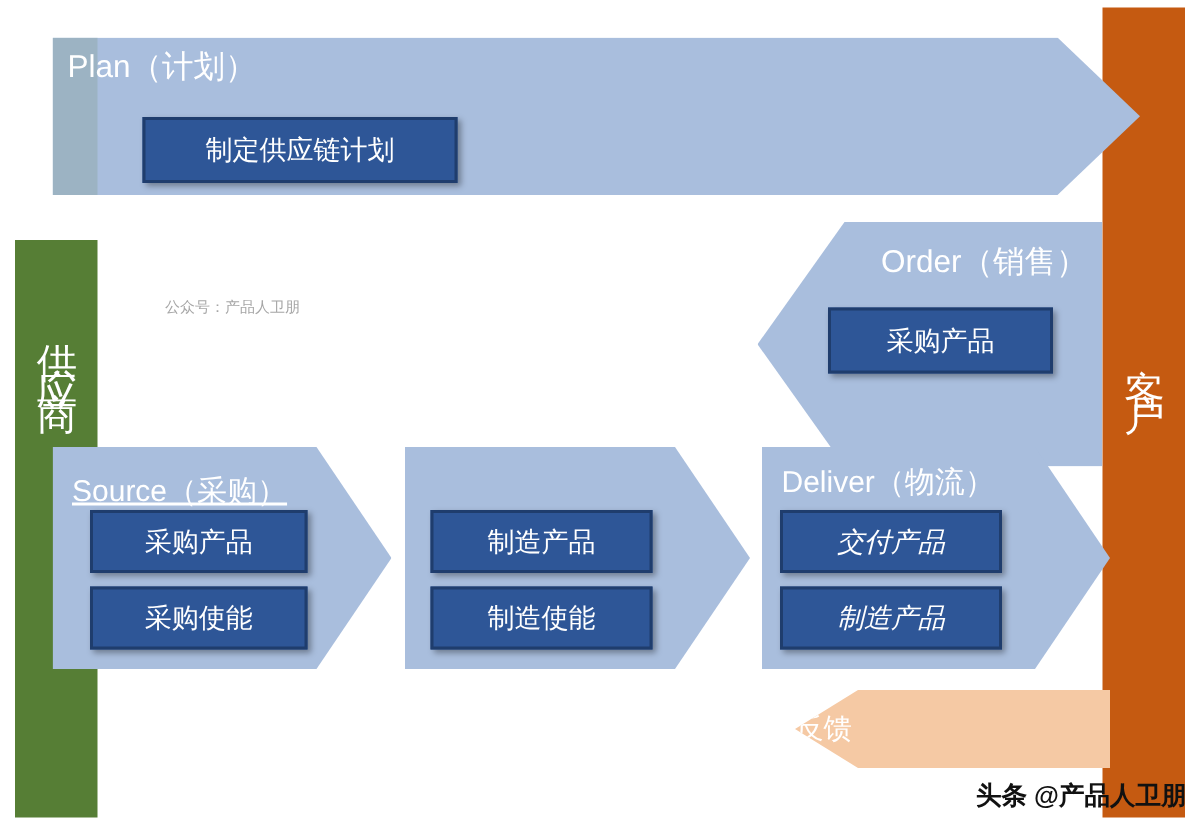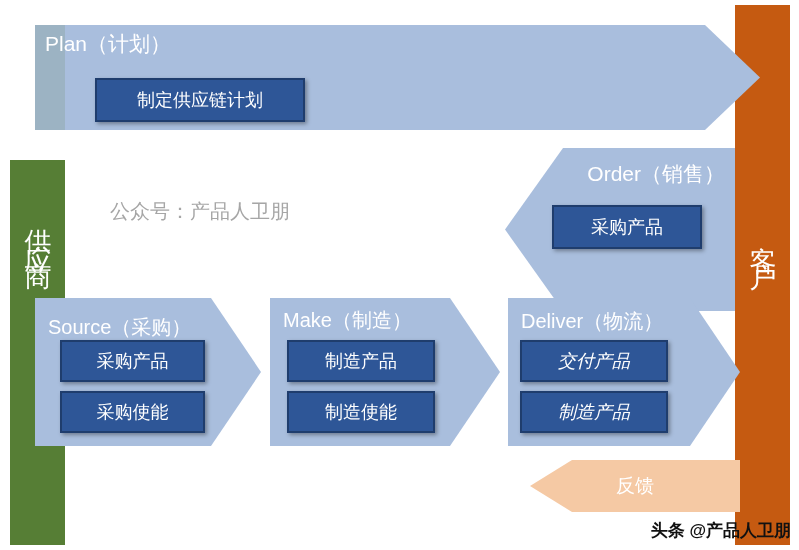--- a/index.html
+++ b/index.html
@@ -39,47 +39,47 @@
     clip-path:polygon(0 0,180px 0,100% 50%,180px 100%,0 100%);
   }
   .arrow-deliver{
     left:508px;top:298px;width:232px;height:148px;
     clip-path:polygon(0 0,182px 0,100% 50%,182px 100%,0 100%);
     text-align:center;
   }
   .arrow-feedback{
     left:530px;top:460px;width:210px;height:52px;background:var(--feedback-peach);
     clip-path:polygon(42px 0,100% 0,100% 100%,42px 100%,0 50%);
-    display:flex;align-items:center;justify-content:center;
+    display:flex;align-items:center;
   }
   .arrow-label{position:absolute;color:#ffffff;font-size:20px;white-space:nowrap;}
   .plan-label{left:10px;top:5px;font-size:21px;}
   .order-label{right:10px;top:12px;font-size:21px;}
-  .source-label{left:13px;top:16px;}
+  .source-label{left:13px;top:16px;text-decoration:underline;}
   .make-label{left:13px;top:9px;}
   .deliver-label{left:13px;top:10px;}
   .feedback-label{position:static;color:#ffffff;font-size:19px;}
   
   .box{
     position:absolute;box-sizing:border-box;
     background:var(--box-blue);border:2px solid var(--box-border);
     color:#ffffff;font-size:18px;
     display:flex;align-items:center;justify-content:center;
     box-shadow:2px 2px 4px rgba(0,0,0,0.35);white-space:nowrap;
   }
   .plan-box-1{left:60px;top:53px;width:210px;height:44px;}
   .plan-box-2{left:345px;top:53px;width:260px;height:44px;}
   .order-box-1{left:47px;top:57px;width:150px;height:44px;}
   .row-box-1{top:42px;width:148px;height:42px;}
   .row-box-2{top:93px;width:148px;height:42px;}
   .source-x{left:25px;width:145px;}
   .make-x{left:17px;}
   .deliver-x{left:12px;font-style:italic;}
   
-  .watermark{left:110px;top:198px;font-size:20px;color:var(--watermark-gray);z-index:2;}
+  .watermark{left:110px;top:198px;font-size:10px;color:var(--watermark-gray);z-index:2;}
   .credit{right:8px;bottom:8px;font-size:17px;font-weight:bold;color:#111111;z-index:5;}
 </style>
 </head>
 <body>
 
 <div class="stage">
 
   <div class="side-bar supplier-bar">
     <span class="vert-label">供应商</span>
   </div>
@@ -101,21 +101,20 @@
 
   <div class="abs watermark">公众号：产品人卫朋</div>
 
   <div class="arrow arrow-source">
     <span class="arrow-label source-label">Source（采购）</span>
     <div class="box row-box-1 source-x">采购产品</div>
     <div class="box row-box-2 source-x">采购使能</div>
   </div>
 
   <div class="arrow arrow-make">
-    <span class="arrow-label make-label">Make（制造）</span>
     <div class="box row-box-2 make-x">制造使能</div>
     <div class="box row-box-1 make-x">制造产品</div>
   </div>
 
   <div class="arrow arrow-deliver">
     <span class="arrow-label deliver-label">Deliver（物流）</span>
     <div class="box row-box-1 deliver-x">交付产品</div>
     <div class="box row-box-2 deliver-x">制造产品</div>
   </div>
 

